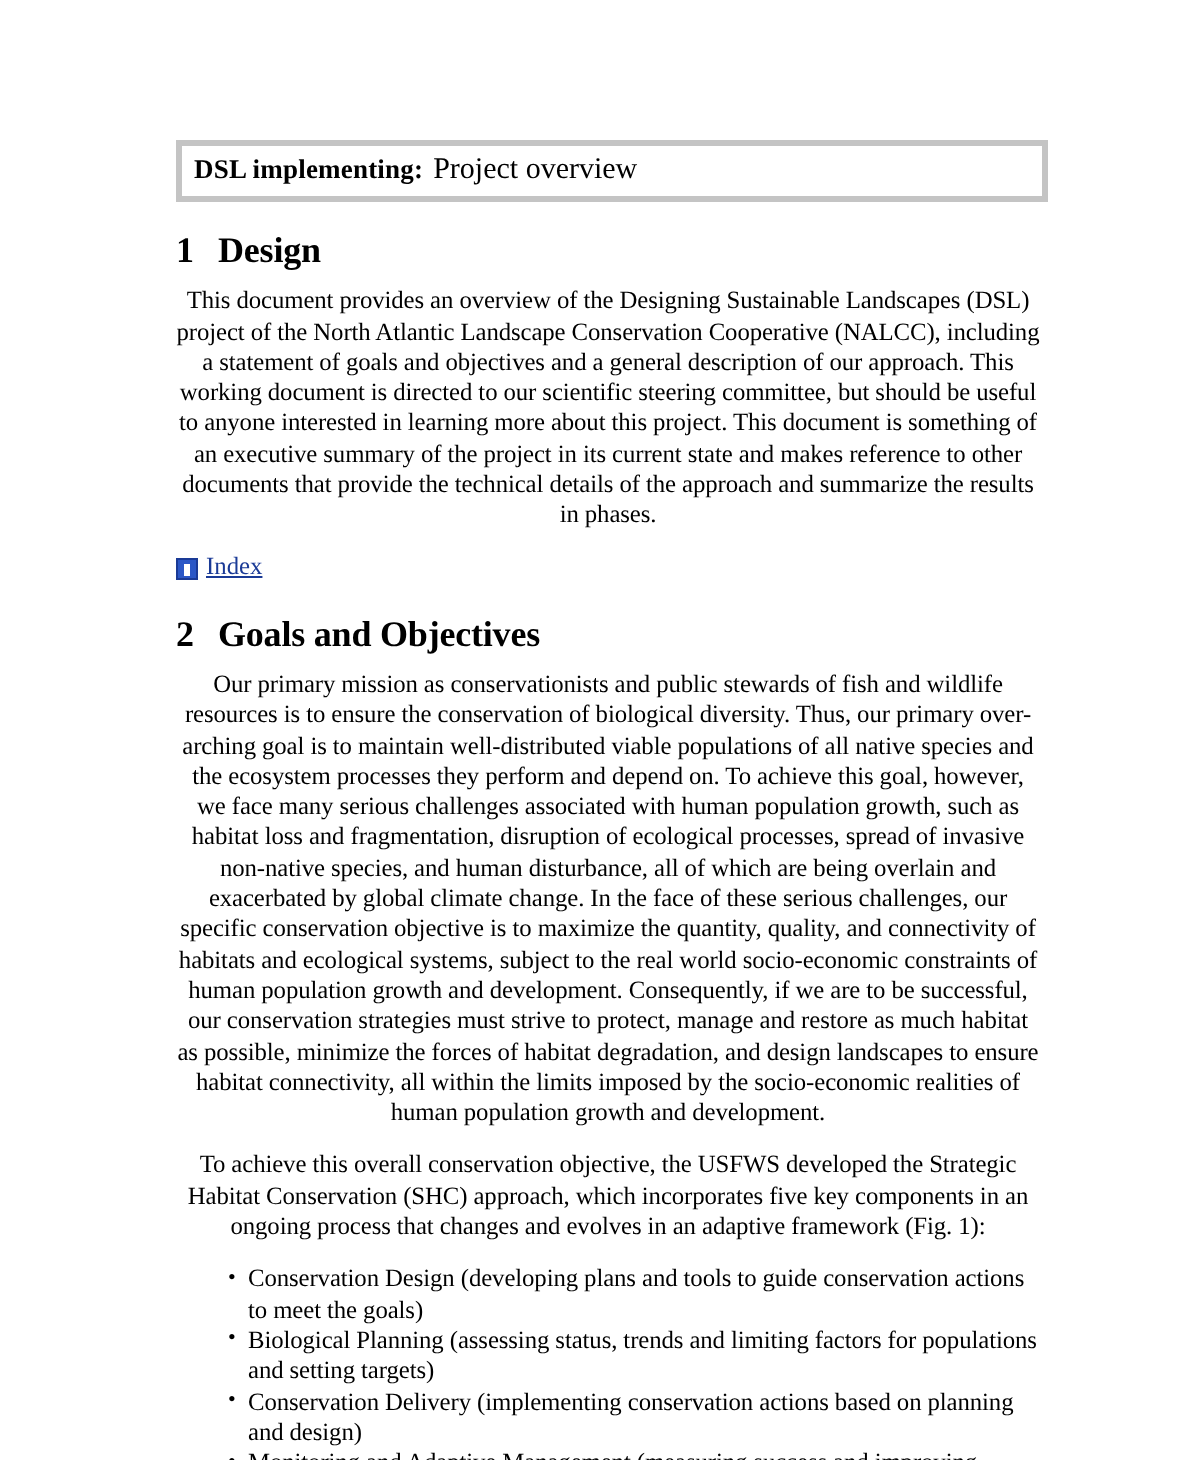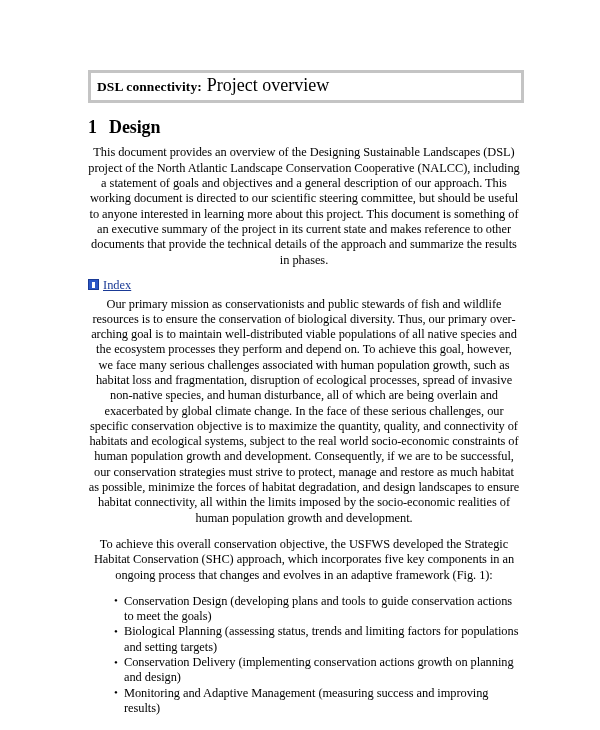--- a/index.html
+++ b/index.html
@@ -39,21 +39,21 @@
     line-height: 1.1;
     white-space: nowrap;
   }
   .doc-titlebar .dt-label {
     font-weight: bold;
     font-size: 13.5px;
     letter-spacing: 0.1px;
   }
   .doc-titlebar .dt-value {
     font-weight: normal;
-    font-size: 18px;
+    font-size: 15px;
     padding-left: 5px;
   }
 
   
   h1.section-heading {
     font-size: 18px;
     font-weight: bold;
     margin: 14px 0 8px 0;
     line-height: 1.15;
     letter-spacing: -0.1px;
@@ -74,21 +74,21 @@
     margin: 0 0 11px 0;
     text-align: center;
     letter-spacing: -0.05px;
   }
   p.body-text:last-child { margin-bottom: 0; }
 
   
   .index-line {
     margin: 0 0 4px 0;
     display: flex;
-    align-items: flex-start;
+    align-items: flex-end;
     line-height: 1;
   }
   .index-icon {
     display: inline-block;
     width: 11px;
     height: 11px;
     background: #2b57c6;
     border: 1px solid #1a3a96;
     position: relative;
     box-sizing: border-box;
@@ -134,41 +134,44 @@
   }
   b.figref { font-weight: normal; }
 </style>
 </head>
 <body>
 
 <div class="page">
   <div class="content">
 
     <div class="doc-titlebar">
-      <span class="dt-label">DSL connectivity:</span><span class="dt-value">Project overview</span>
+      <span class="dt-label">DSL implementing:</span><span class="dt-value">Project overview</span>
     </div>
 
     <h1 class="section-heading" id="heading-purpose">
       <span class="sec-num">1</span><span>Design</span>
     </h1>
 
     <p class="body-text">This document provides an overview of the Designing Sustainable Landscapes (DSL) project of the North Atlantic Landscape Conservation Cooperative (NALCC), including a statement of goals and objectives and a general description of our approach. This working document is directed to our scientific steering committee, but should be useful to anyone interested in learning more about this project. This document is something of an executive summary of the project in its current state and makes reference to other documents that provide the technical details of the approach and summarize the results in phases.</p>
 
     <div class="index-line">
       <span class="index-icon"></span>
       <a class="index-link" href="#">Index</a>
     </div>
 
+    <h1 class="section-heading" id="heading-goals">
+      <span class="sec-num">2</span><span>Goals and Objectives</span>
+    </h1>
 
     <p class="body-text">Our primary mission as conservationists and public stewards of fish and wildlife resources is to ensure the conservation of biological diversity. Thus, our primary over-arching goal is to maintain well-distributed viable populations of all native species and the ecosystem processes they perform and depend on. To achieve this goal, however, we face many serious challenges associated with human population growth, such as habitat loss and fragmentation, disruption of ecological processes, spread of invasive non-native species, and human disturbance, all of which are being overlain and exacerbated by global climate change. In the face of these serious challenges, our specific conservation objective is to maximize the quantity, quality, and connectivity of habitats and ecological systems, subject to the real world socio-economic constraints of human population growth and development. Consequently, if we are to be successful, our conservation strategies must strive to protect, manage and restore as much habitat as possible, minimize the forces of habitat degradation, and design landscapes to ensure habitat connectivity, all within the limits imposed by the socio-economic realities of human population growth and development.</p>
 
     <p class="body-text"><span>To achieve this overall conservation objective, the USFWS developed the Strategic Habitat Conservation (SHC) approach, which incorporates five key components in an ongoing process that changes and evolves in an adaptive framework (</span><b class="figref">Fig. 1</b><span>):</span></p>
 
     <ul class="bullet-list">
       <li>Conservation Design (developing plans and tools to guide conservation actions to  meet the goals)</li>
       <li>Biological Planning (assessing status, trends and limiting factors for populations and setting targets)</li>
-      <li>Conservation Delivery (implementing conservation actions growth on planning and design)</li>
+      <li>Conservation Delivery (implementing conservation actions based on planning and design)</li>
       <li>Monitoring and Adaptive Management (measuring success and improving results)</li>
 
     </ul>
 
   </div>
 </div>
 
 </body></html>

